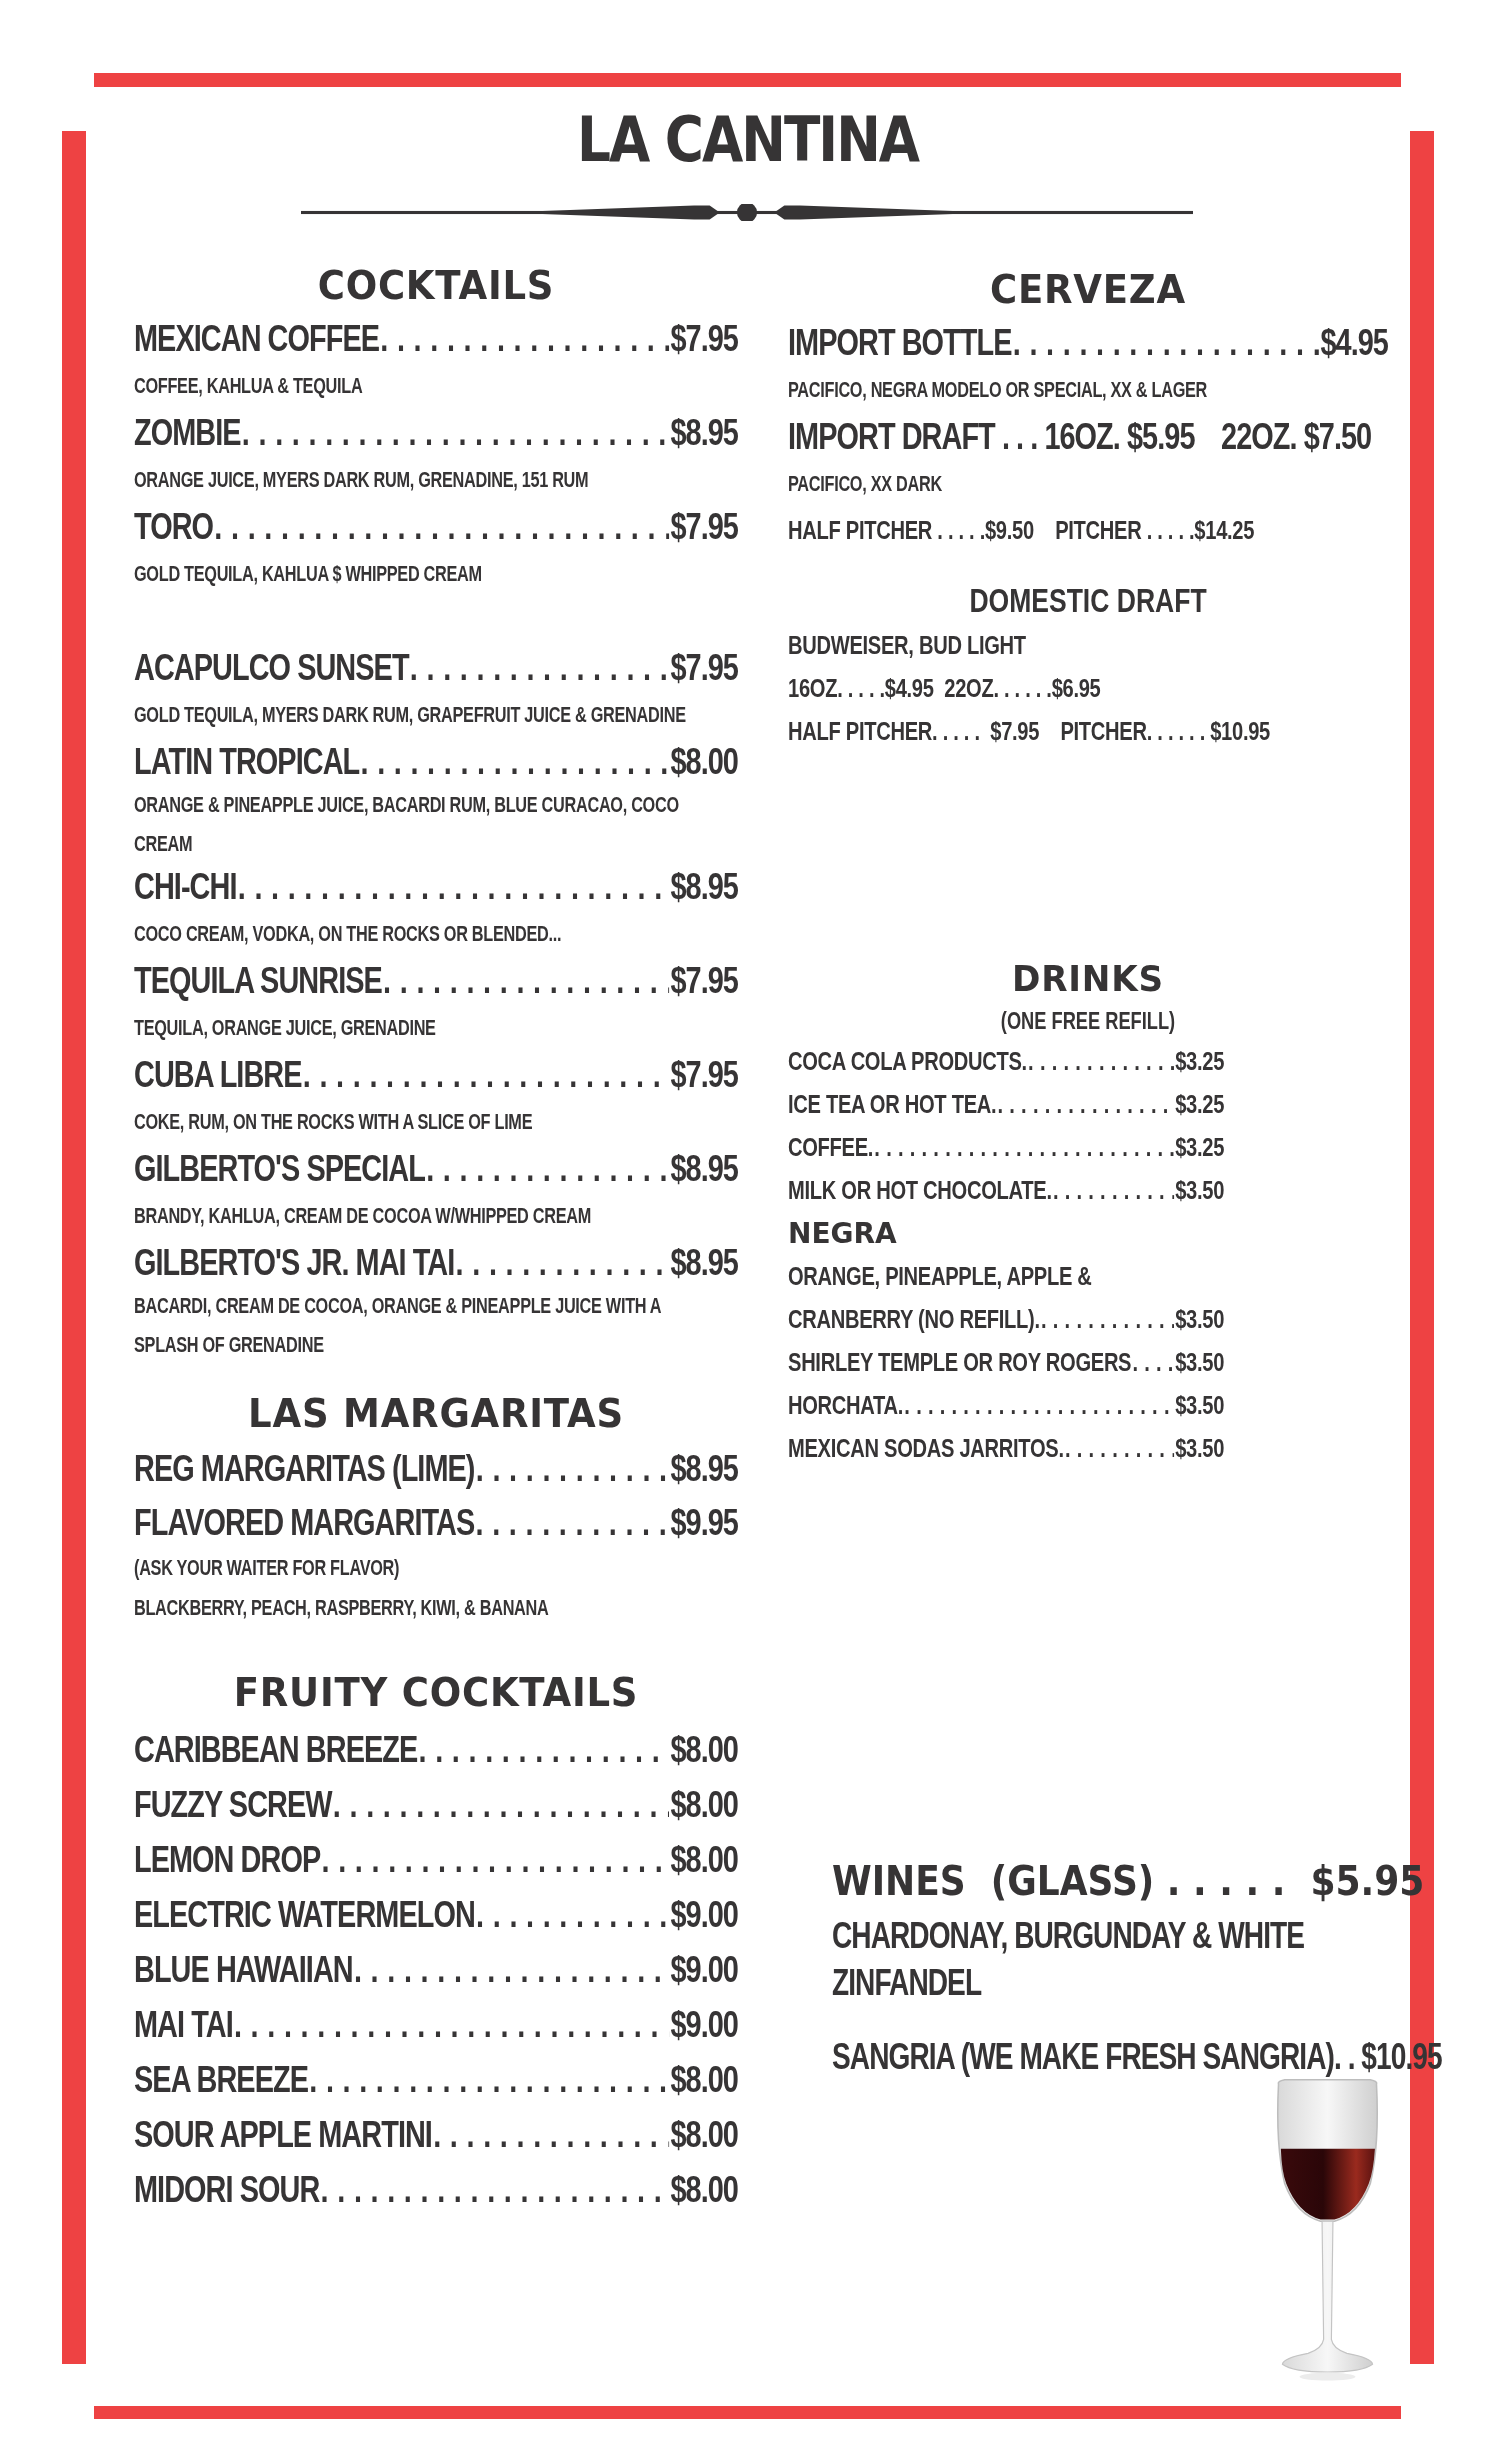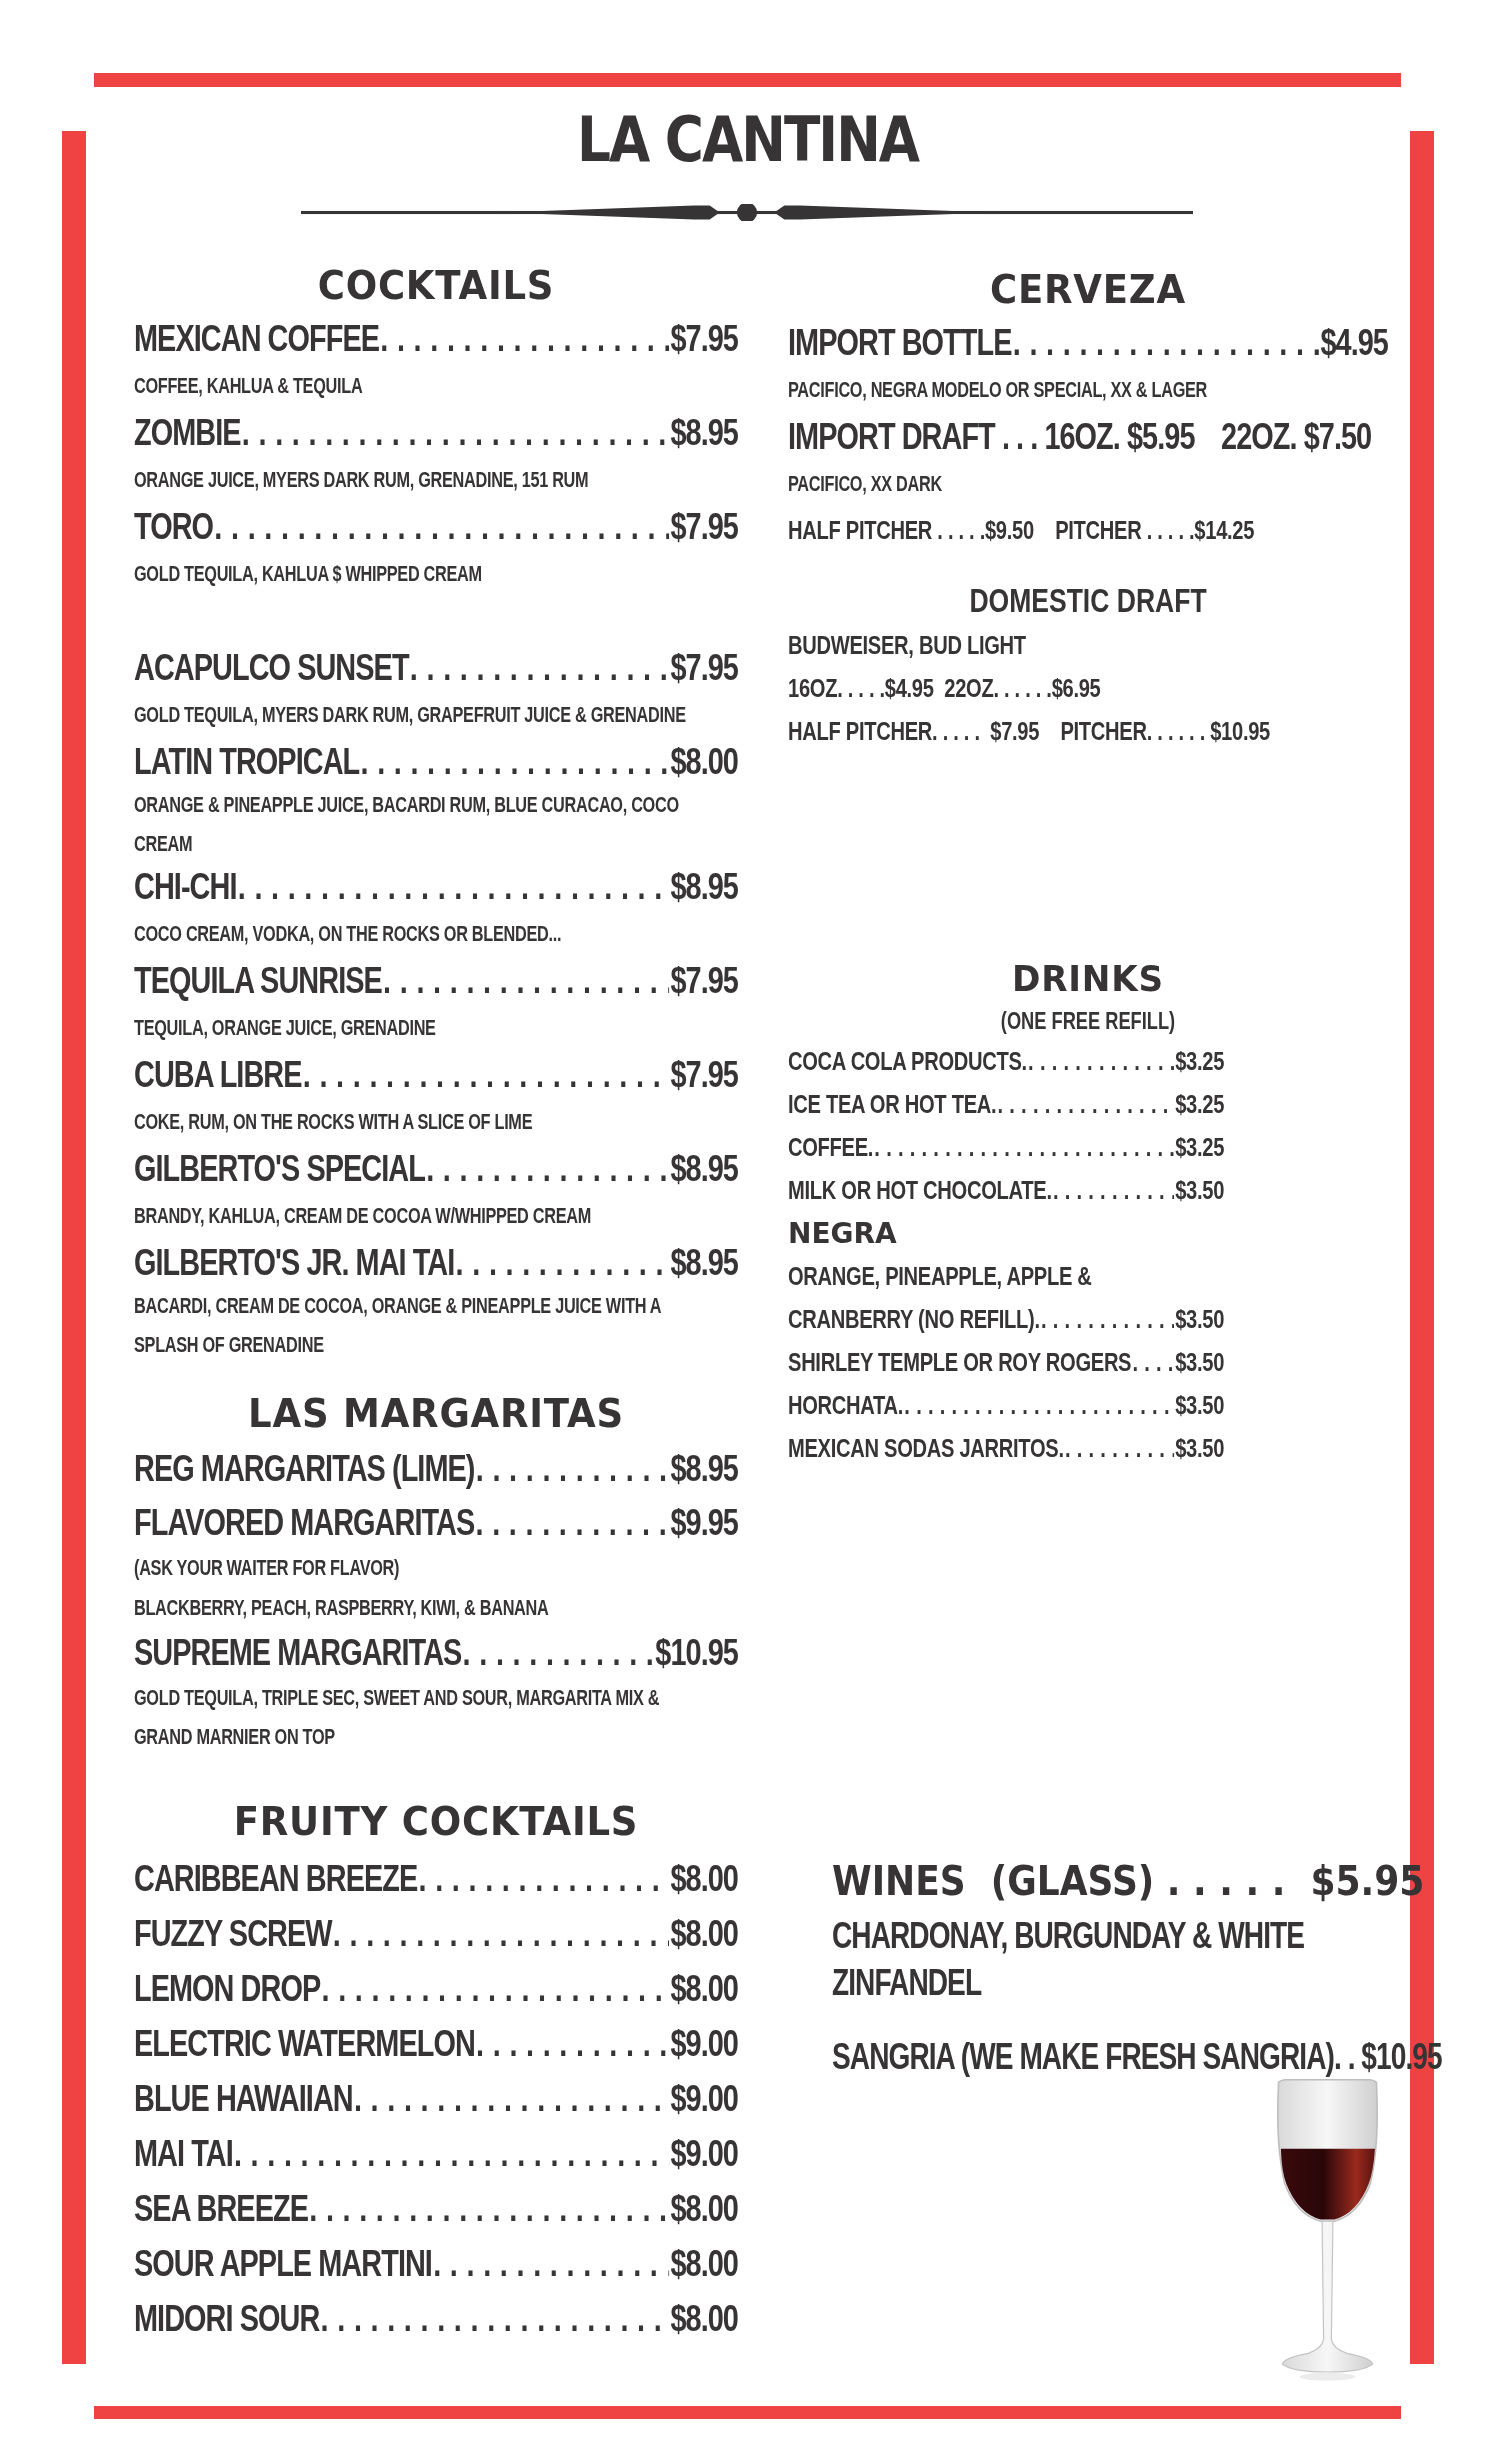--- a/index.html
+++ b/index.html
@@ -136,28 +136,20 @@
   </div>
   <div>
     <div class="row item" style="height:51px;line-height:51px;">
         <span class="name">FLAVORED MARGARITAS</span>
         <span class="dots"></span>
         <span class="price">$9.95</span>
       </div>
     <div class="desc" style="line-height:40px;">(ASK YOUR WAITER FOR FLAVOR)</div>
     <div class="desc" style="line-height:39px;">BLACKBERRY, PEACH, RASPBERRY, KIWI, &amp; BANANA</div>
   </div>
-  <div>
-    <div class="row item" style="height:51px;line-height:51px;">
-        <span class="name">SUPREME MARGARITAS</span>
-        <span class="dots"></span>
-        <span class="price">$10.95</span>
-      </div>
-    <div class="desc wrap" style="width:125%;">GOLD TEQUILA, TRIPLE SEC, SWEET AND SOUR, MARGARITA MIX &amp; GRAND MARNIER ON TOP</div>
-  </div>
 
   <div style="height:37px;"></div>
   <div class="sec-h" style="height:58px;line-height:58px;">FRUITY COCKTAILS</div>
   <div class="row item" style="height:55px;line-height:55px;">
       <span class="name">CARIBBEAN BREEZE</span>
       <span class="dots"></span>
       <span class="price">$8.00</span>
     </div>
   <div class="row item" style="height:55px;line-height:55px;">
       <span class="name">FUZZY SCREW</span>

